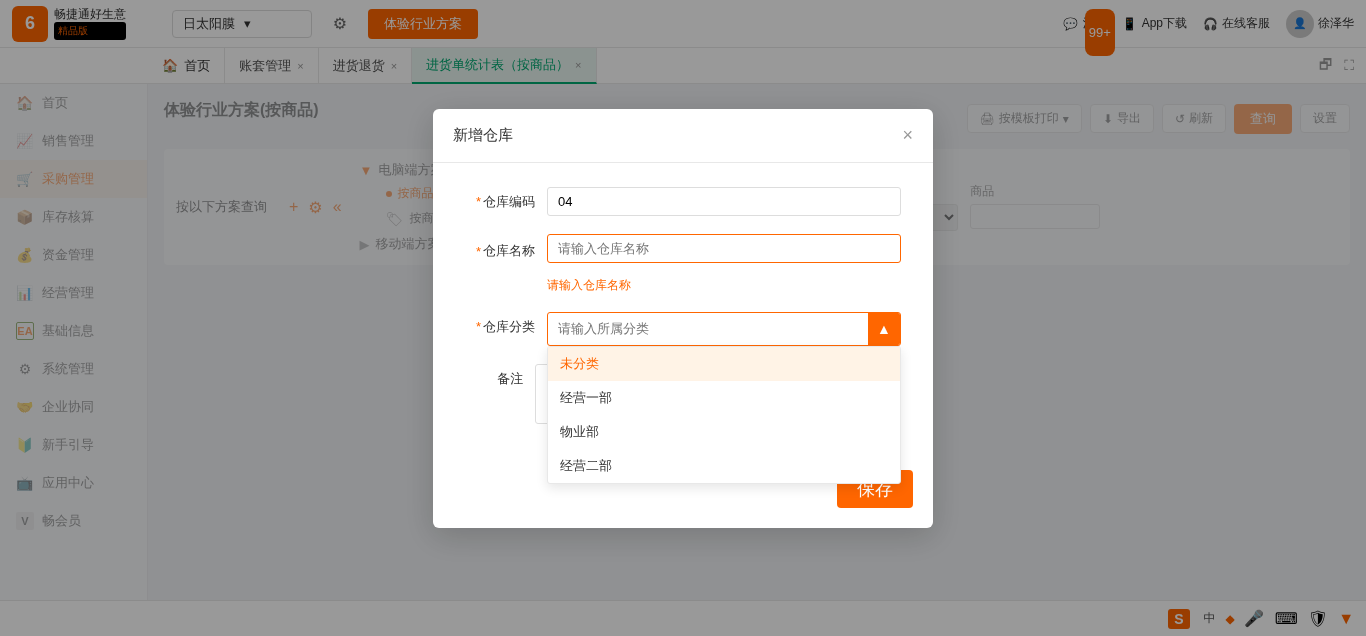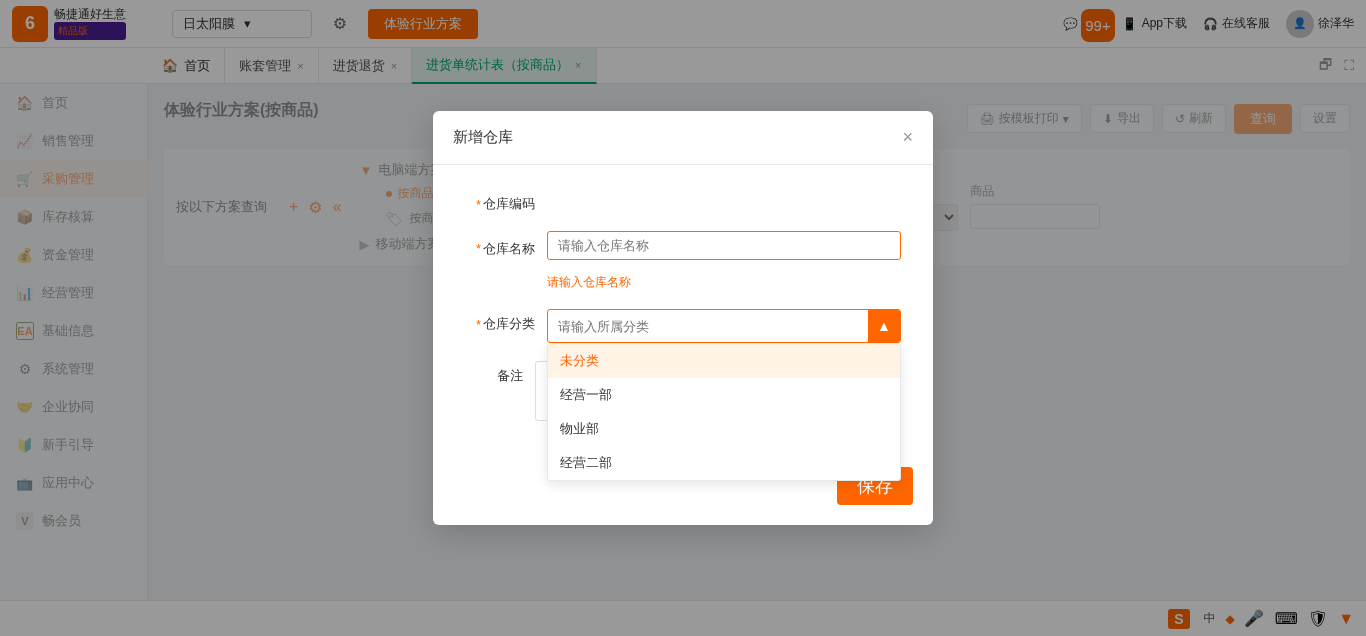--- a/index.html
+++ b/index.html
@@ -22,21 +22,21 @@
       min-width: 148px;
     }
     .logo-icon {
       width: 36px; height: 36px;
       background: #f60;
       border-radius: 6px;
       display: flex; align-items: center; justify-content: center;
       color: #fff; font-weight: bold; font-size: 18px;
     }
     .logo-text { font-size: 12px; color: #333; line-height: 1.3; }
-    .logo-badge { font-size: 10px; color: #f60; background: #4c1d95; padding: 2px 4px; border-radius: 3px; }
+    .logo-badge { font-size: 10px; color: #f60; background: #000000; padding: 2px 4px; border-radius: 3px; }
     .store-selector {
       display: flex; align-items: center; gap: 4px;
       border: 1px solid #ddd; border-radius: 4px;
       padding: 4px 10px; cursor: pointer; background: #fff;
       min-width: 140px;
     }
     .store-selector span { font-size: 13px; color: #333; flex: 1; }
     .chevron { color: #999; font-size: 10px; }
     .gear-btn {
       width: 32px; height: 32px; border: none; background: none; cursor: pointer;
@@ -47,22 +47,22 @@
       padding: 6px 16px; cursor: pointer; font-size: 13px;
     }
     .top-right {
       margin-left: auto; display: flex; align-items: center; gap: 16px;
     }
     .top-right-item {
       display: flex; align-items: center; gap: 4px; cursor: pointer; color: #333; font-size: 12px; position: relative;
     }
     .badge {
       position: absolute; top: -6px; right: -8px;
-      background: #f60; color: #fff; font-size: 15px; border-radius: 8px;
-      padding: 8px 4px; min-width: 16px; text-align: center;
+      background: #f60; color: #fff; font-size: 13px; border-radius: 8px;
+      padding: 16px 4px; min-width: 16px; text-align: center;
     }
     .avatar { width: 28px; height: 28px; border-radius: 50%; background: #ccc; display: flex; align-items: center; justify-content: center; font-size: 11px; color: #fff; }
 
     
     .tab-bar {
       height: 36px; background: #fff; display: flex; align-items: center;
       border-bottom: 1px solid #e8e8e8; padding-left: 148px; gap: 0;
     }
     .tab-item {
       height: 36px; display: flex; align-items: center; gap: 6px;
@@ -422,20 +422,21 @@
       <span class="modal-title">新增仓库</span>
       <button class="modal-close">×</button>
     </div>
     <div class="modal-body">
 
       <div class="form-row">
         <div class="form-label">
           <span class="required">*</span>
           <span>仓库编码</span>
         </div>
+        <input class="form-control" value="04" style="flex: 1 1 0%;">
       </div>
 
       <div class="form-row" style="flex-direction:column;align-items:stretch;">
         <div style="display:flex;align-items:center;gap:12px;">
           <div class="form-label">
             <span class="required">*</span>
             <span>仓库名称</span>
           </div>
           <div class="form-control-wrap">
             <input class="form-control error" placeholder="请输入仓库名称" style="">

